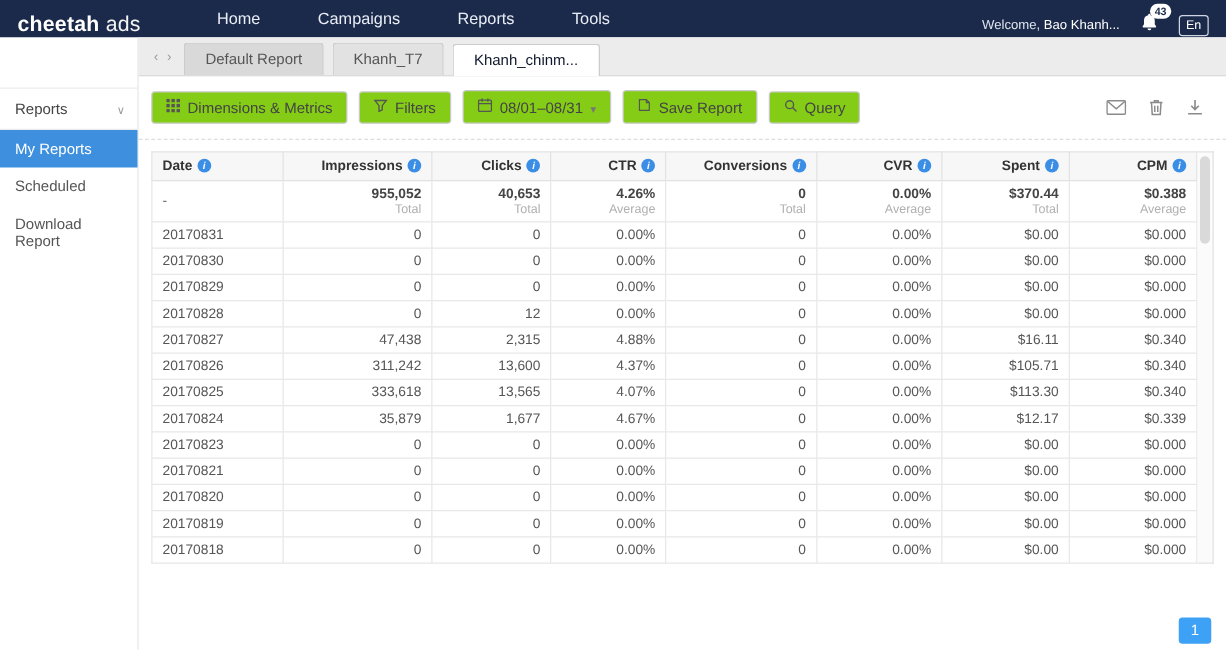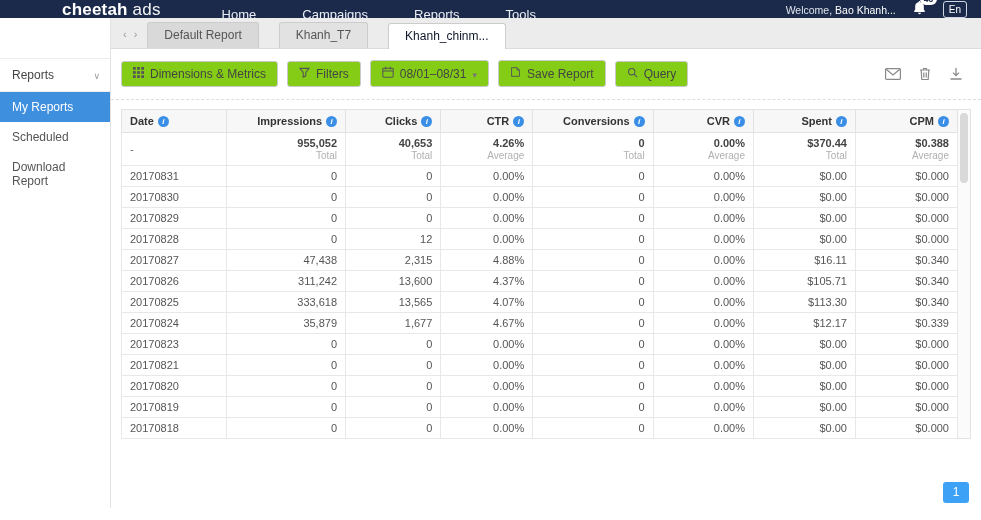--- a/index.html
+++ b/index.html
@@ -1,20 +1,20 @@
 <!DOCTYPE html>
 <html><head>
 <meta charset="utf-8">
 <style>
   * { box-sizing: border-box; margin: 0; padding: 0; }
   html, body { width: 981px; height: 520px; overflow: hidden; background: #fff;
     font-family: "Liberation Sans", sans-serif; }
 
   
-  .navbar { height: 18px; background: #1b2a4a; display: flex; align-items: flex-start; color: #fff; padding-left: 48px; }
+  .navbar { height: 30px; background: #1b2a4a; display: flex; align-items: flex-end; color: #fff; }
   .brand { padding: 0 16px 0 14px; font-size: 17px; color: #fff; letter-spacing: .2px; cursor: pointer; }
   .brand b { font-weight: bold; }
   .brand span.light { font-weight: normal; opacity: .95; }
   .nav-items { display: flex; height: 30px; margin-left: 22px; }
   .nav-item { padding: 0 23px; font-size: 13px; line-height: 30px; color: #e9edf5; cursor: pointer; }
   .nav-right { margin-left: auto; display: flex; align-items: center; gap: 16px; padding-right: 14px; }
   .welcome { font-size: 10.5px; color: #dfe5ee; }
   .welcome .user { color: #fff; }
   .bell-wrap { position: relative; display: flex; align-items: center; cursor: pointer; }
   .badge { position: absolute; top: -7px; left: 8px; background: #fff; color: #1b2a4a;
@@ -34,21 +34,21 @@
 
   .main { flex: 1; display: flex; flex-direction: column; background: #fff; position: relative; min-width: 0; }
 
   
   .tabbar { background: #ececec; display: flex; align-items: flex-end; padding: 6px 10px 0 10px;
     border-bottom: 1px solid #dcdcdc; height: 31px; }
   .tab-arrows { display: flex; gap: 3px; align-self: center; margin-right: 8px; margin-bottom: 4px; }
   .tab-arrow { color: #9a9a9a; font-size: 11px; line-height: 11px; cursor: pointer; padding: 0 2px; }
   .tab { background: #d9d9d9; border: 1px solid #cccccc; border-bottom: none;
     padding: 5px 16px 6px 16px; font-size: 12px; color: #555; border-radius: 3px 3px 0 0;
-    margin-right: 20px; cursor: pointer; white-space: nowrap; text-align: right; }
+    margin-right: 7px; cursor: pointer; white-space: nowrap; text-align: right; }
   .tab.mid { background: #e2e2e2; }
   .tab.active { background: #fff; color: #0f172a; position: relative; top: 1px; }
 
   
   .toolbar { display: flex; align-items: center; gap: 9px; padding: 11px 10px 12px 10px;
     border-bottom: 1px dashed #ddd; }
   .btn { display: inline-flex; align-items: center; gap: 6px; background: #84cc16;
     border: 1px solid #c9c9c9; border-radius: 3px; padding: 5px 11px; font-size: 12px;
     color: #444; cursor: pointer; white-space: nowrap; }
   .chev-dn::after { content: "\25BE"; font-size: 9px; color: #777; }

